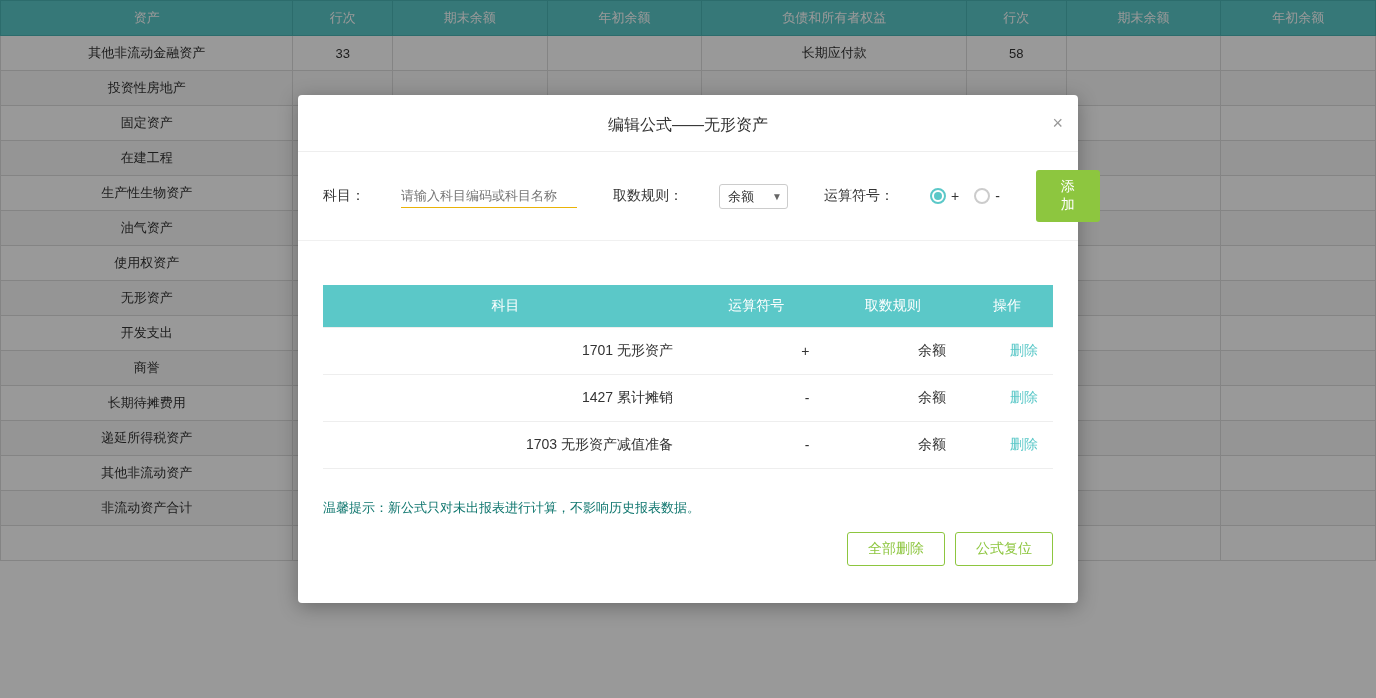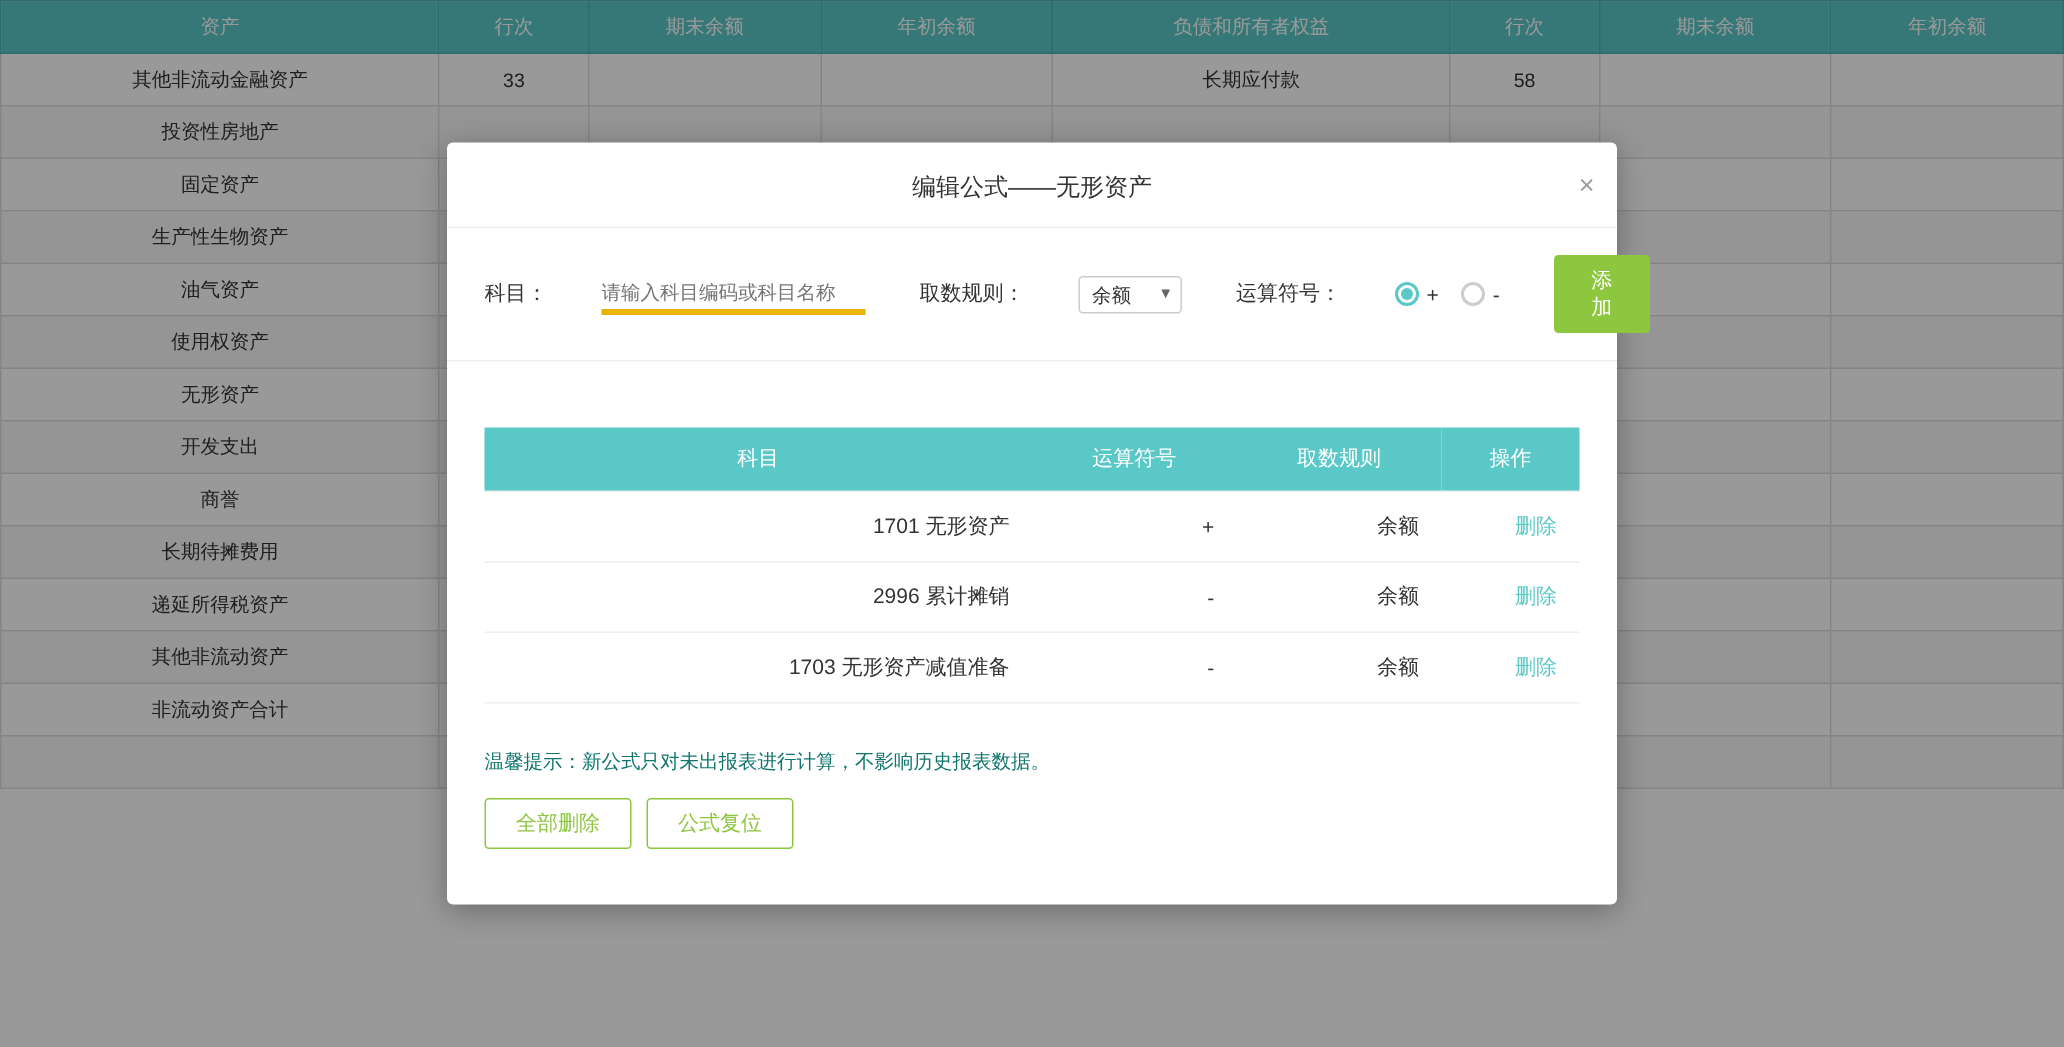--- a/index.html
+++ b/index.html
@@ -104,21 +104,21 @@
     }
 
     .form-label {
       color: #333;
       white-space: nowrap;
       font-size: 14px;
     }
 
     .form-input {
       border: none;
-      border-bottom: 4px solid #eab308;
+      border-bottom: 1px solid #eab308;
       outline: none;
       font-size: 13px;
       color: #999;
       padding: 4px 0;
       width: 200px;
       background: transparent;
     }
 
     .form-select {
       border: 1px solid #ccc;
@@ -245,21 +245,21 @@
     }
 
     .tip-text {
       color: #0f766e;
       font-size: 13px;
       margin-bottom: 15px;
     }
 
     .footer-btns {
       display: flex;
-      justify-content: flex-start;
+      justify-content: flex-end;
       gap: 10px;
     }
 
     .outline-btn {
       background: #fff;
       color: #8dc63f;
       border: 1px solid #8dc63f;
       padding: 7px 20px;
       border-radius: 3px;
       font-size: 14px;
@@ -310,20 +310,30 @@
           <td>固定资产</td>
           <td></td>
           <td></td>
           <td></td>
           <td></td>
           <td></td>
           <td></td>
           <td></td>
         </tr>
         <tr>
+          <td>在建工程</td>
+          <td></td>
+          <td></td>
+          <td></td>
+          <td></td>
+          <td></td>
+          <td></td>
+          <td></td>
+        </tr>
+        <tr>
           <td>生产性生物资产</td>
           <td></td>
           <td></td>
           <td></td>
           <td></td>
           <td></td>
           <td></td>
           <td></td>
         </tr>
         <tr>
@@ -477,21 +487,21 @@
             </tr>
         </thead>
         <tbody id="formula-tbody">
         <tr>
               <td class="col-subject">1701 无形资产</td>
               <td>+</td>
               <td>余额</td>
               <td><a class="delete-link" href="#">删除</a></td>
             </tr>
             <tr>
-              <td class="col-subject">2996 累计摊销</td>
+              <td class="col-subject">1427 累计摊销</td>
               <td>-</td>
               <td>余额</td>
               <td><a class="delete-link" href="#">删除</a></td>
             </tr>
             <tr>
               <td class="col-subject">1703 无形资产减值准备</td>
               <td>-</td>
               <td>余额</td>
               <td><a class="delete-link" href="#">删除</a></td>
             </tr>

